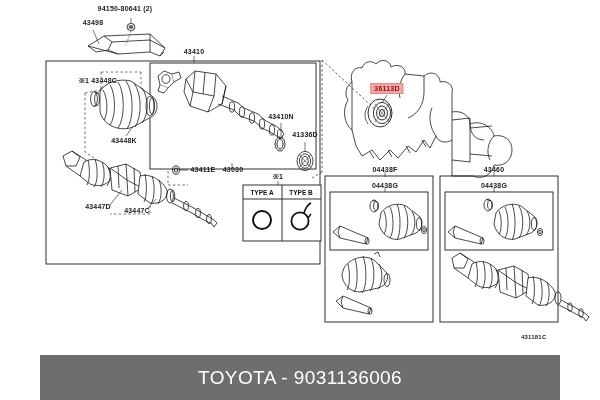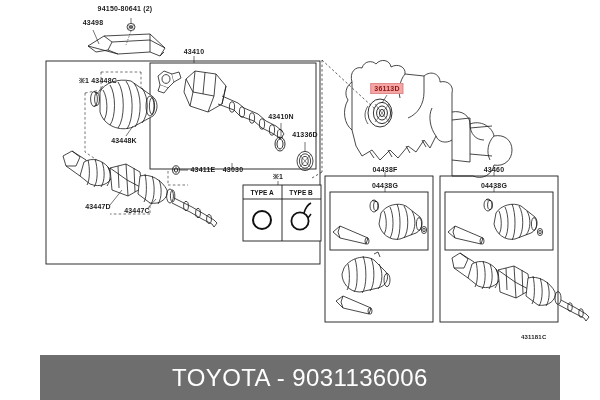--- a/index.html
+++ b/index.html
@@ -71,21 +71,21 @@
     display: flex;
     align-items: center;
     justify-content: center;
   }
   #footer-inner {
     display: flex;
     align-items: baseline;
     gap: 28px;
     color: #ffffff;
     font-family: "Liberation Sans", sans-serif;
-    font-size: 24px;
+    font-size: 19px;
     letter-spacing: 0.4px;
   }
   #footer-brand { font-weight: 400; }
   #footer-alt { font-weight: 400; }
 </style>
 </head>
 <body>
 
 <div id="page">
 

